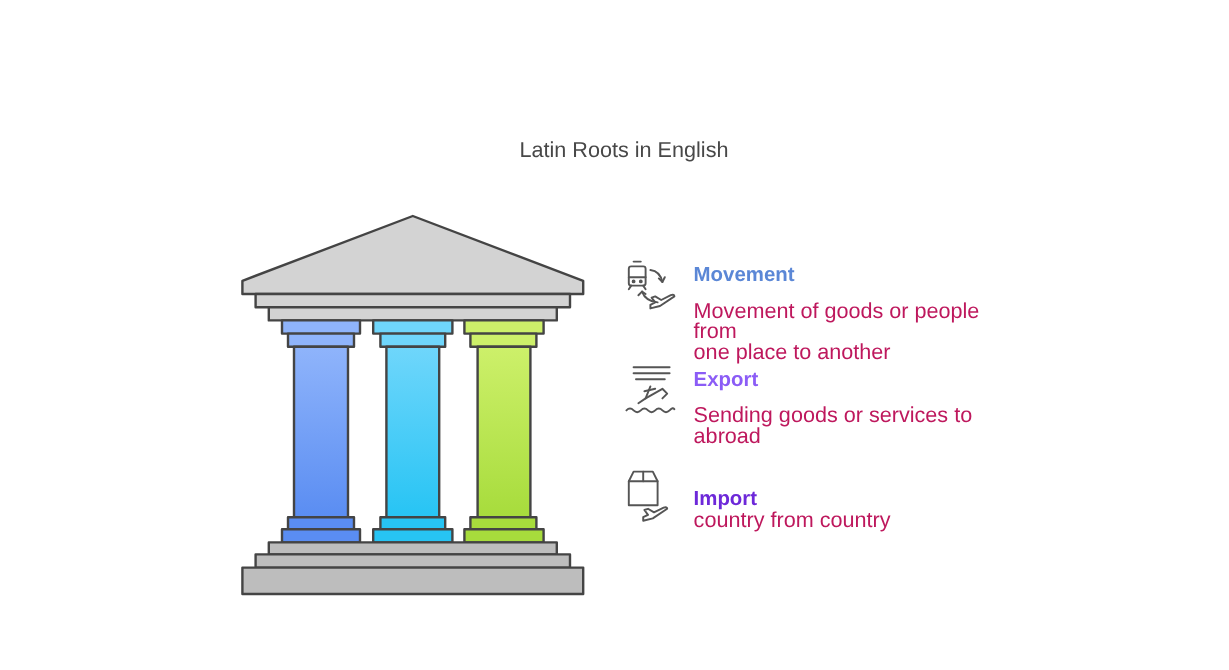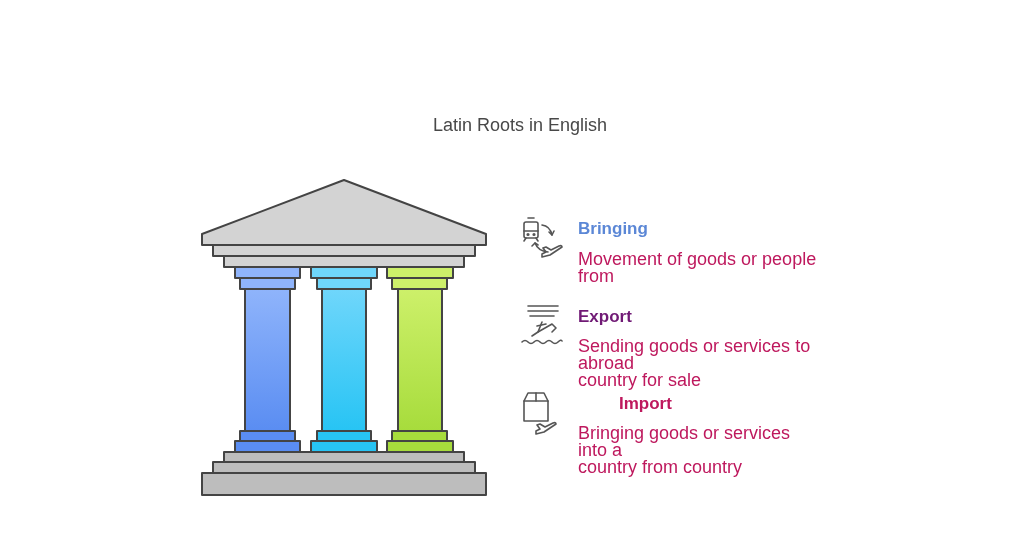--- a/index.html
+++ b/index.html
@@ -75,47 +75,46 @@
       <circle cx="16" cy="20.5" r="0.8"></circle>
     <line x1="8" y1="24" x2="6" y2="27"></line>
       <line x1="18" y1="24" x2="20" y2="27"></line>
     <path d="M24 11 q8 1 10 10"></path>
       <polyline points="31,18 34,21 36,17"></polyline>
     <path d="M30 38 q-10 -1 -13 -9"></path>
       <polyline points="14,32 17,29 20,31"></polyline>
     <path d="M24 40 l4 -2 l-3 -4 l3 -1 l5 3 l8 -4 q3 -1 3 1 l-12 8 l-8 2z"></path>
   </g>
 </svg>
-<div class="item-title" style="top: 219px; color: rgb(91, 135, 214);">Bringing</div>
+<div class="item-title" style="top: 219px; color: rgb(91, 135, 214);">Movement</div>
 <div class="item-desc" style="top:251px;">
   <div>Movement of goods or people from</div>
+  <div>one place to another</div>
 </div>
 
 <svg class="icon" style="left:518px;top:302px;" viewBox="0 0 48 48">
   <g fill="none" stroke="#555" stroke-width="1.6" stroke-linecap="round" stroke-linejoin="round">
     <line x1="10" y1="4" x2="40" y2="4"></line>
     <line x1="10" y1="9" x2="40" y2="9"></line>
     <line x1="12" y1="14" x2="36" y2="14"></line>
     <path d="M14 34 l6 -4 l14 -8 l4 4 l-4 4"></path>
     <line x1="20" y1="30" x2="24" y2="20"></line>
     <line x1="19" y1="24" x2="28" y2="22"></line>
     <path d="M4 40 q3 -3 6 0 q3 3 6 0 q3 -3 6 0 q3 3 6 0 q3 -3 6 0 q3 3 6 0 q3 -3 4 -1"></path>
   </g>
 </svg>
-<div class="item-title" style="top: 307px; color: #701a75;">Export</div>
+<div class="item-title" style="top: 307px; color: #8b5cf6;">Export</div>
 <div class="item-desc" style="top:338px;">
   <div>Sending goods or services to abroad</div>
-  <div>country for sale</div>
 </div>
 
 <svg class="icon" style="left:518px;top:389px;" viewBox="0 0 48 48">
   <g fill="none" stroke="#555" stroke-width="1.6" stroke-linecap="round" stroke-linejoin="round">
     <path d="M6 12 l4 -8 h16 l4 8"></path>
     <rect x="6" y="12" width="24" height="20"></rect>
     <line x1="18" y1="4" x2="18" y2="12"></line>
     <path d="M18 42 l4 -2 l-3 -4 l3 -1 l5 3 l8 -4 q3 -1 3 1 l-12 8 l-8 2z"></path>
   </g>
 </svg>
-<div class="item-title" style="top: 394px; color: #be185d; margin-left: 41px;">Import</div>
+<div class="item-title" style="top: 406px; color: #6d28d9;">Import</div>
 <div class="item-desc" style="top:425px;">
-  <div>Bringing goods or services into a</div>
   <div>country from country</div>
 </div>
 
 </body></html>

